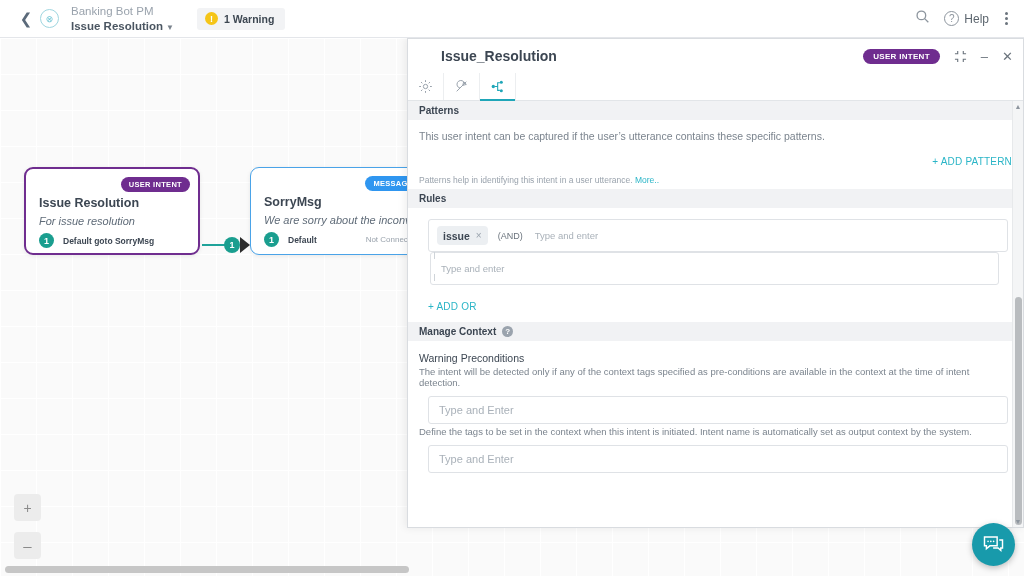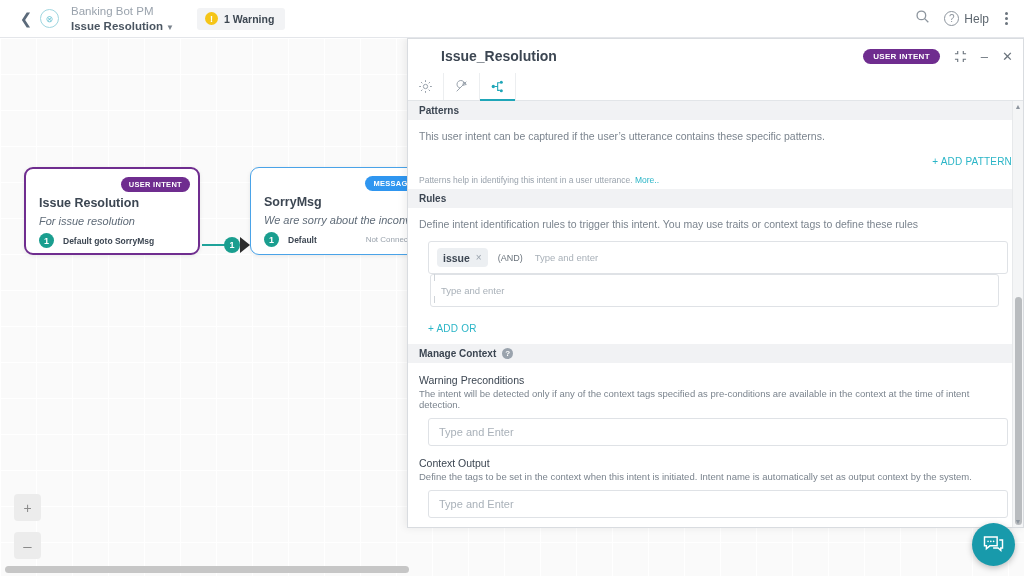--- a/index.html
+++ b/index.html
@@ -390,21 +390,20 @@
           <div class="foot-note">
             <span>Patterns help in identifying this intent in a user utterance.</span>
             <a href="#">More..</a>
           </div>
         </div>
 
         <div class="sec-header">
           <span>Rules</span>
         </div>
         <div class="sec-body">
-          <div class="desc">Define intent identification rules to trigger this intent. You may use traits or context tags to define these rules</div>
 
           <div class="rule-box">
             <span class="chip">
               <span class="chip-text">issue</span>
               <span class="chip-x">×</span>
             </span>
             <span class="and-label">(AND)</span>
             <span class="type-ph">Type and enter</span>
           </div>
 
@@ -423,21 +422,20 @@
 
         <div class="sec-header">
           <span>Manage Context</span>
           <span class="qmark">?</span>
         </div>
         <div class="mc-body">
           <div class="field-label">Warning Preconditions</div>
           <div class="field-desc">The intent will be detected only if any of the context tags specified as pre-conditions are available in the context at the time of intent detection.</div>
           <div class="field-input">Type and Enter</div>
 
-          <div class="field-label">Context Output</div>
           <div class="field-desc">Define the tags to be set in the context when this intent is initiated. Intent name is automatically set as output context by the system.</div>
           <div class="field-input">Type and Enter</div>
         </div>
 
       </div>
 
       <div class="vscroll">
         <div class="vs-arrow">▲</div>
         <div class="vs-thumb"></div>
         <div class="vs-arrow bottom">▼</div>

